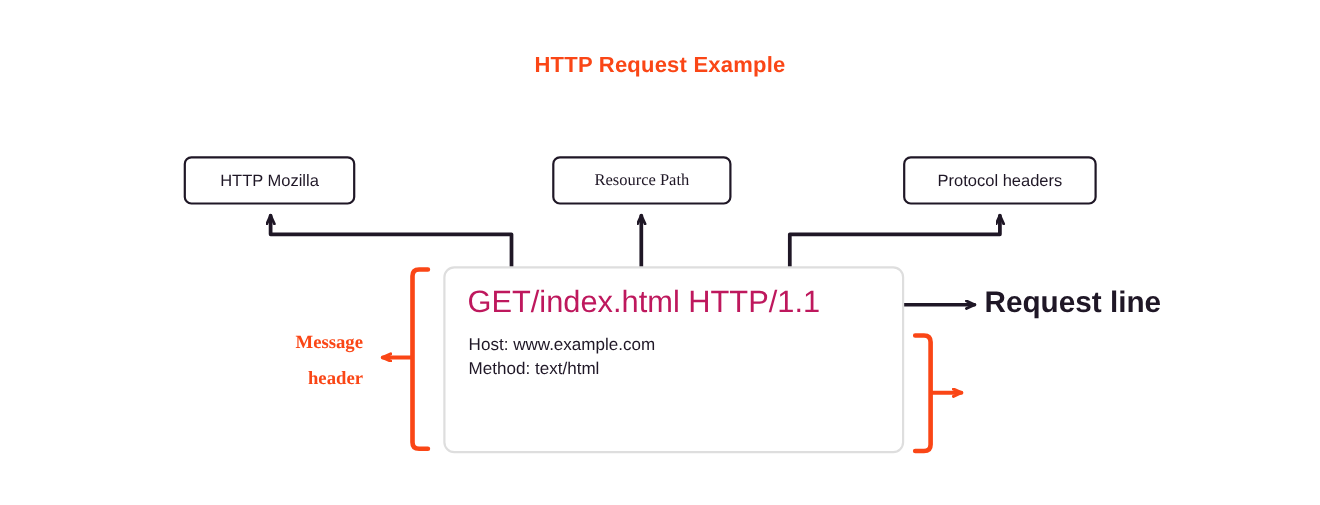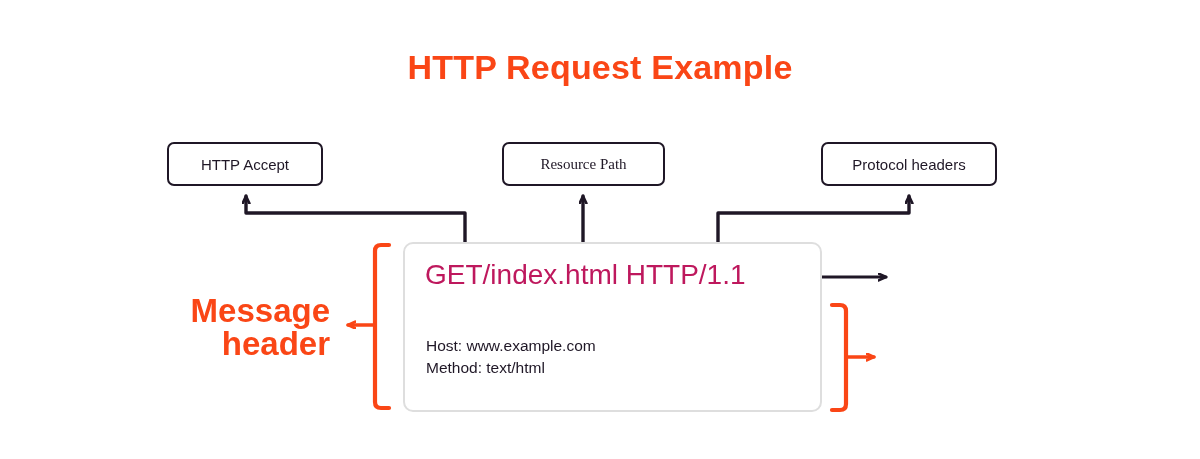--- a/index.html
+++ b/index.html
@@ -27,21 +27,21 @@
     pointer-events: none;
   }
 
   
   .title {
     position: absolute;
     left: 0;
     top: 48px;
     width: 1200px;
     text-align: center;
-    font-size: 34px;
+    font-size: 20px;
     font-weight: bold;
     letter-spacing: 0.2px;
     color: #FA4616;
   }
 
   
   .callout {
     position: absolute;
     box-sizing: border-box;
     border: 2.5px solid #1F1726;
@@ -78,43 +78,43 @@
     color: #be185d;
     white-space: nowrap;
   }
   .headers-block {
     position: absolute;
     left: 426px;
     top: 303px;
     font-size: 15.5px;
     line-height: 22px;
     color: #1F1726;
-    margin-top: 32px;
   }
   .headers-block .hdr {
     white-space: nowrap;
   }
 
   
   .label-request-line {
     position: absolute;
     left: 895px;
     top: 260px;
     font-size: 27px;
     font-weight: bold;
     color: #1F1726;
     white-space: nowrap;
   }
   .label-orange {
     position: absolute;
-    font-size: 33px;
+    font-size: 17px;
     font-weight: bold;
     line-height: 33px;
     color: #FA4616;
     white-space: nowrap;
+    font-family: Liberation Serif, serif;
   }
   #label-message-header {
     left: 140px;
     top: 294px;
     width: 190px;
     text-align: right;
   }
   #label-request-headers {
     left: 890px;
     top: 322px;
@@ -150,40 +150,41 @@
     <path d="M374,325 L348,325" fill="none" stroke="#FA4616" stroke-width="3.6" stroke-linecap="round" stroke-linejoin="round" marker-end="url(#arrow-orange)"></path>
 
     <path d="M832,305 L840,305 Q846,305 846,311 L846,404 Q846,410 840,410 L832,410" fill="none" stroke="#FA4616" stroke-width="4.2" stroke-linecap="round" stroke-linejoin="round"></path>
 
     <path d="M847,357 L874,357" fill="none" stroke="#FA4616" stroke-width="3.6" stroke-linecap="round" stroke-linejoin="round" marker-end="url(#arrow-orange)"></path>
   </svg>
 
   <div class="title">HTTP Request Example</div>
 
   <div class="callout" id="callout-method">
-    <span>HTTP Accept</span>
+    <span>HTTP Mozilla</span>
   </div>
 
   <div class="callout" id="callout-path">
     <span>Resource Path</span>
   </div>
 
   <div class="callout" id="callout-protocol">
     <span>Protocol headers</span>
   </div>
 
   <div id="request-panel"></div>
 
   <div class="request-line-text">GET/index.html HTTP/1.1</div>
 
   <div class="headers-block">
     <div class="hdr">Host: www.example.com</div>
     <div class="hdr">Method: text/html</div>
   </div>
 
+  <div class="label-request-line">Request line</div>
 
   <div class="label-orange" id="label-message-header">
     <div>Message</div>
     <div>header</div>
   </div>
 
 
 </div>
 
 </body></html>

